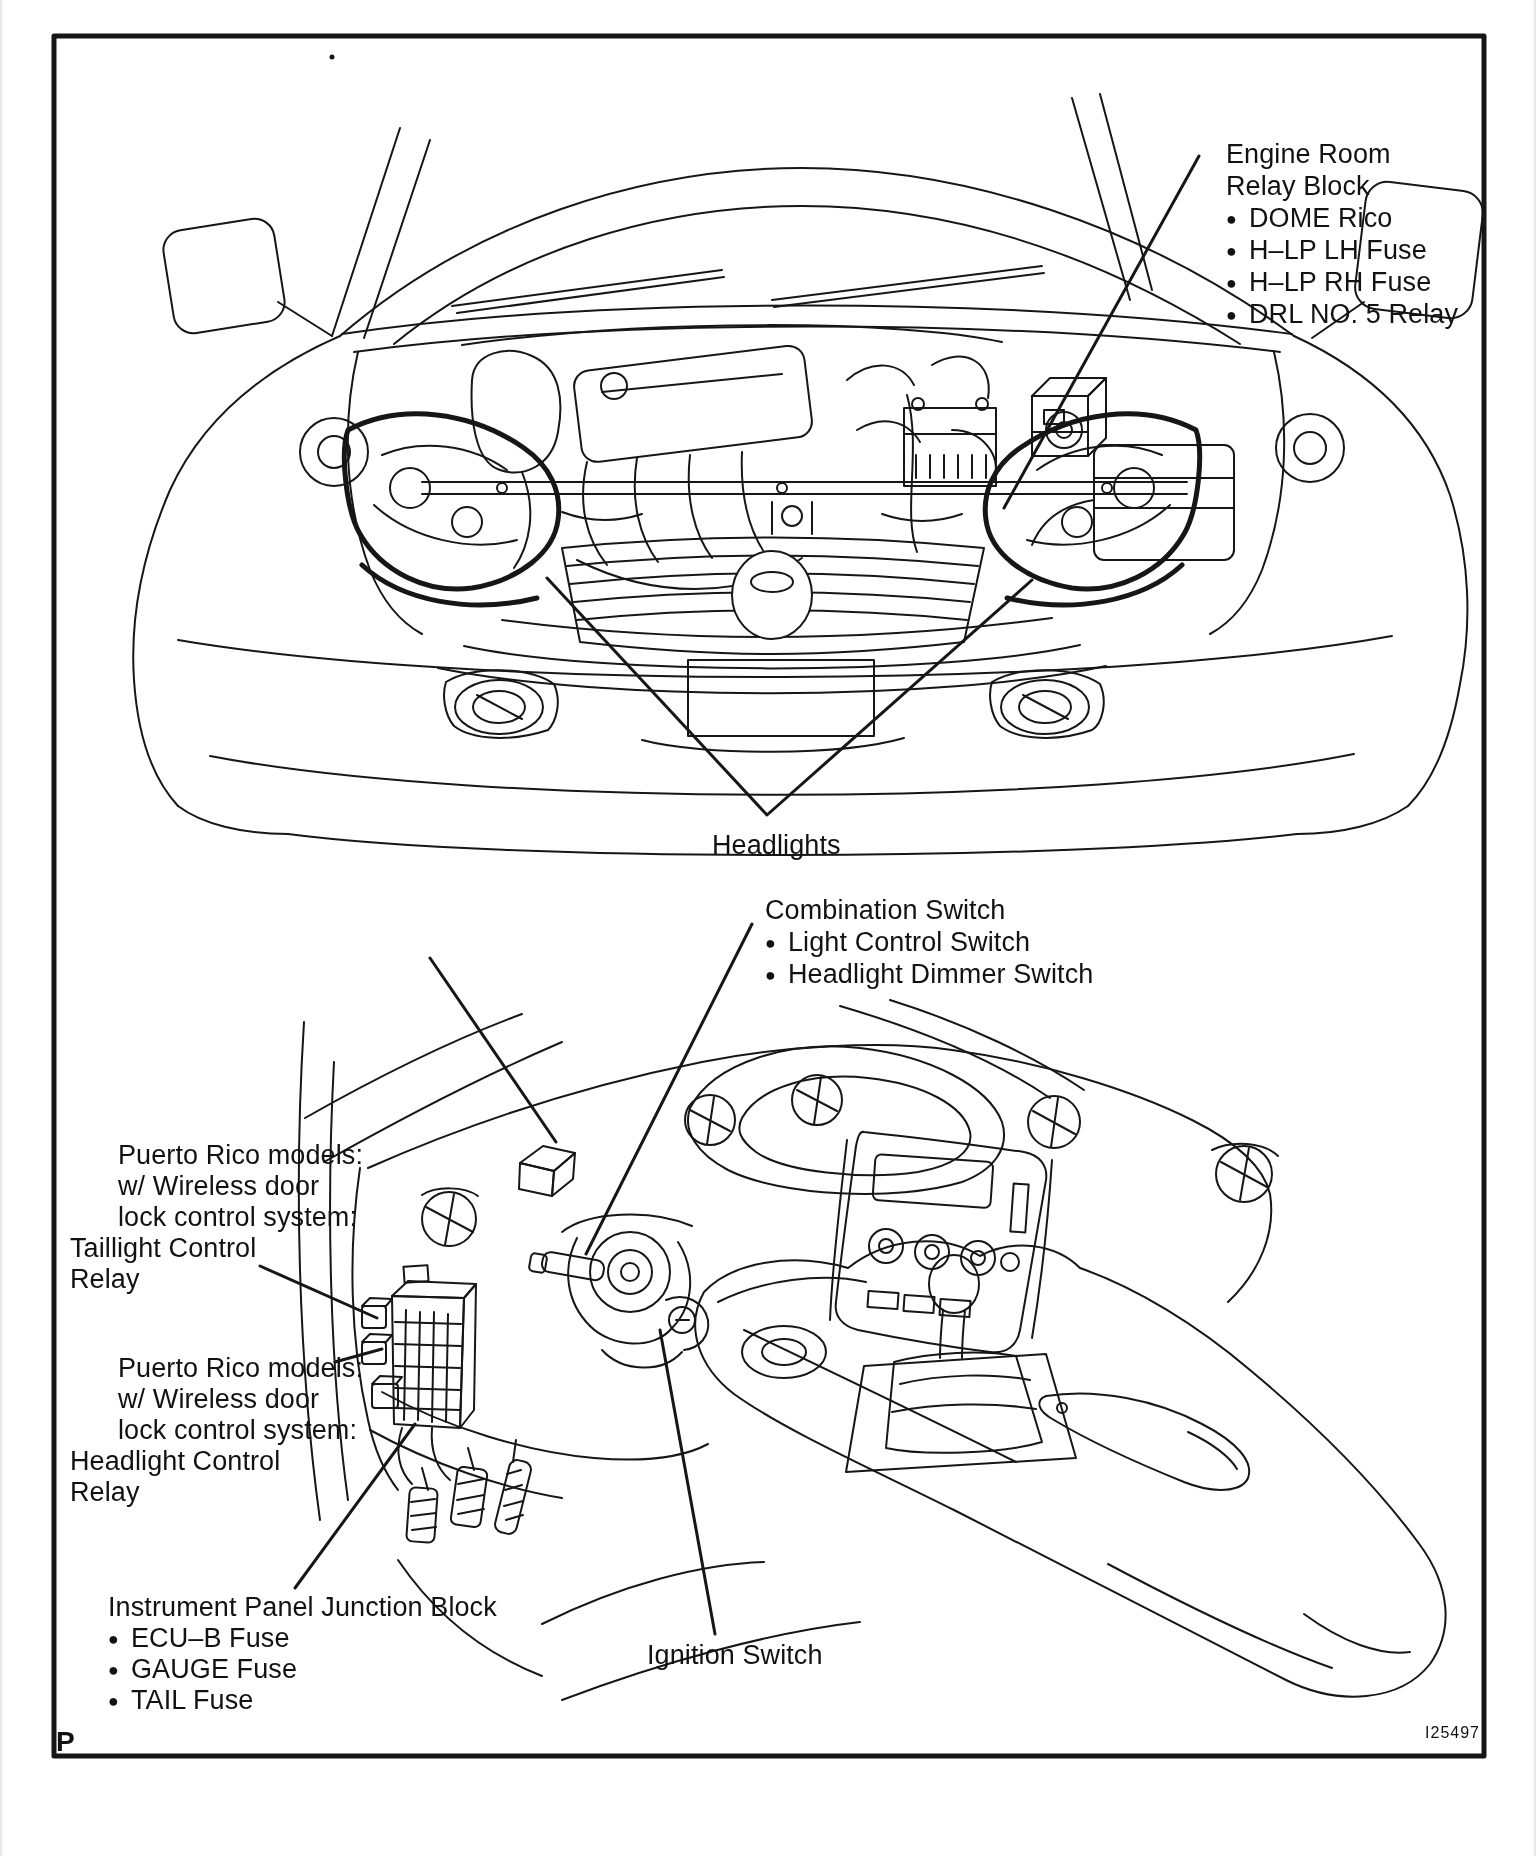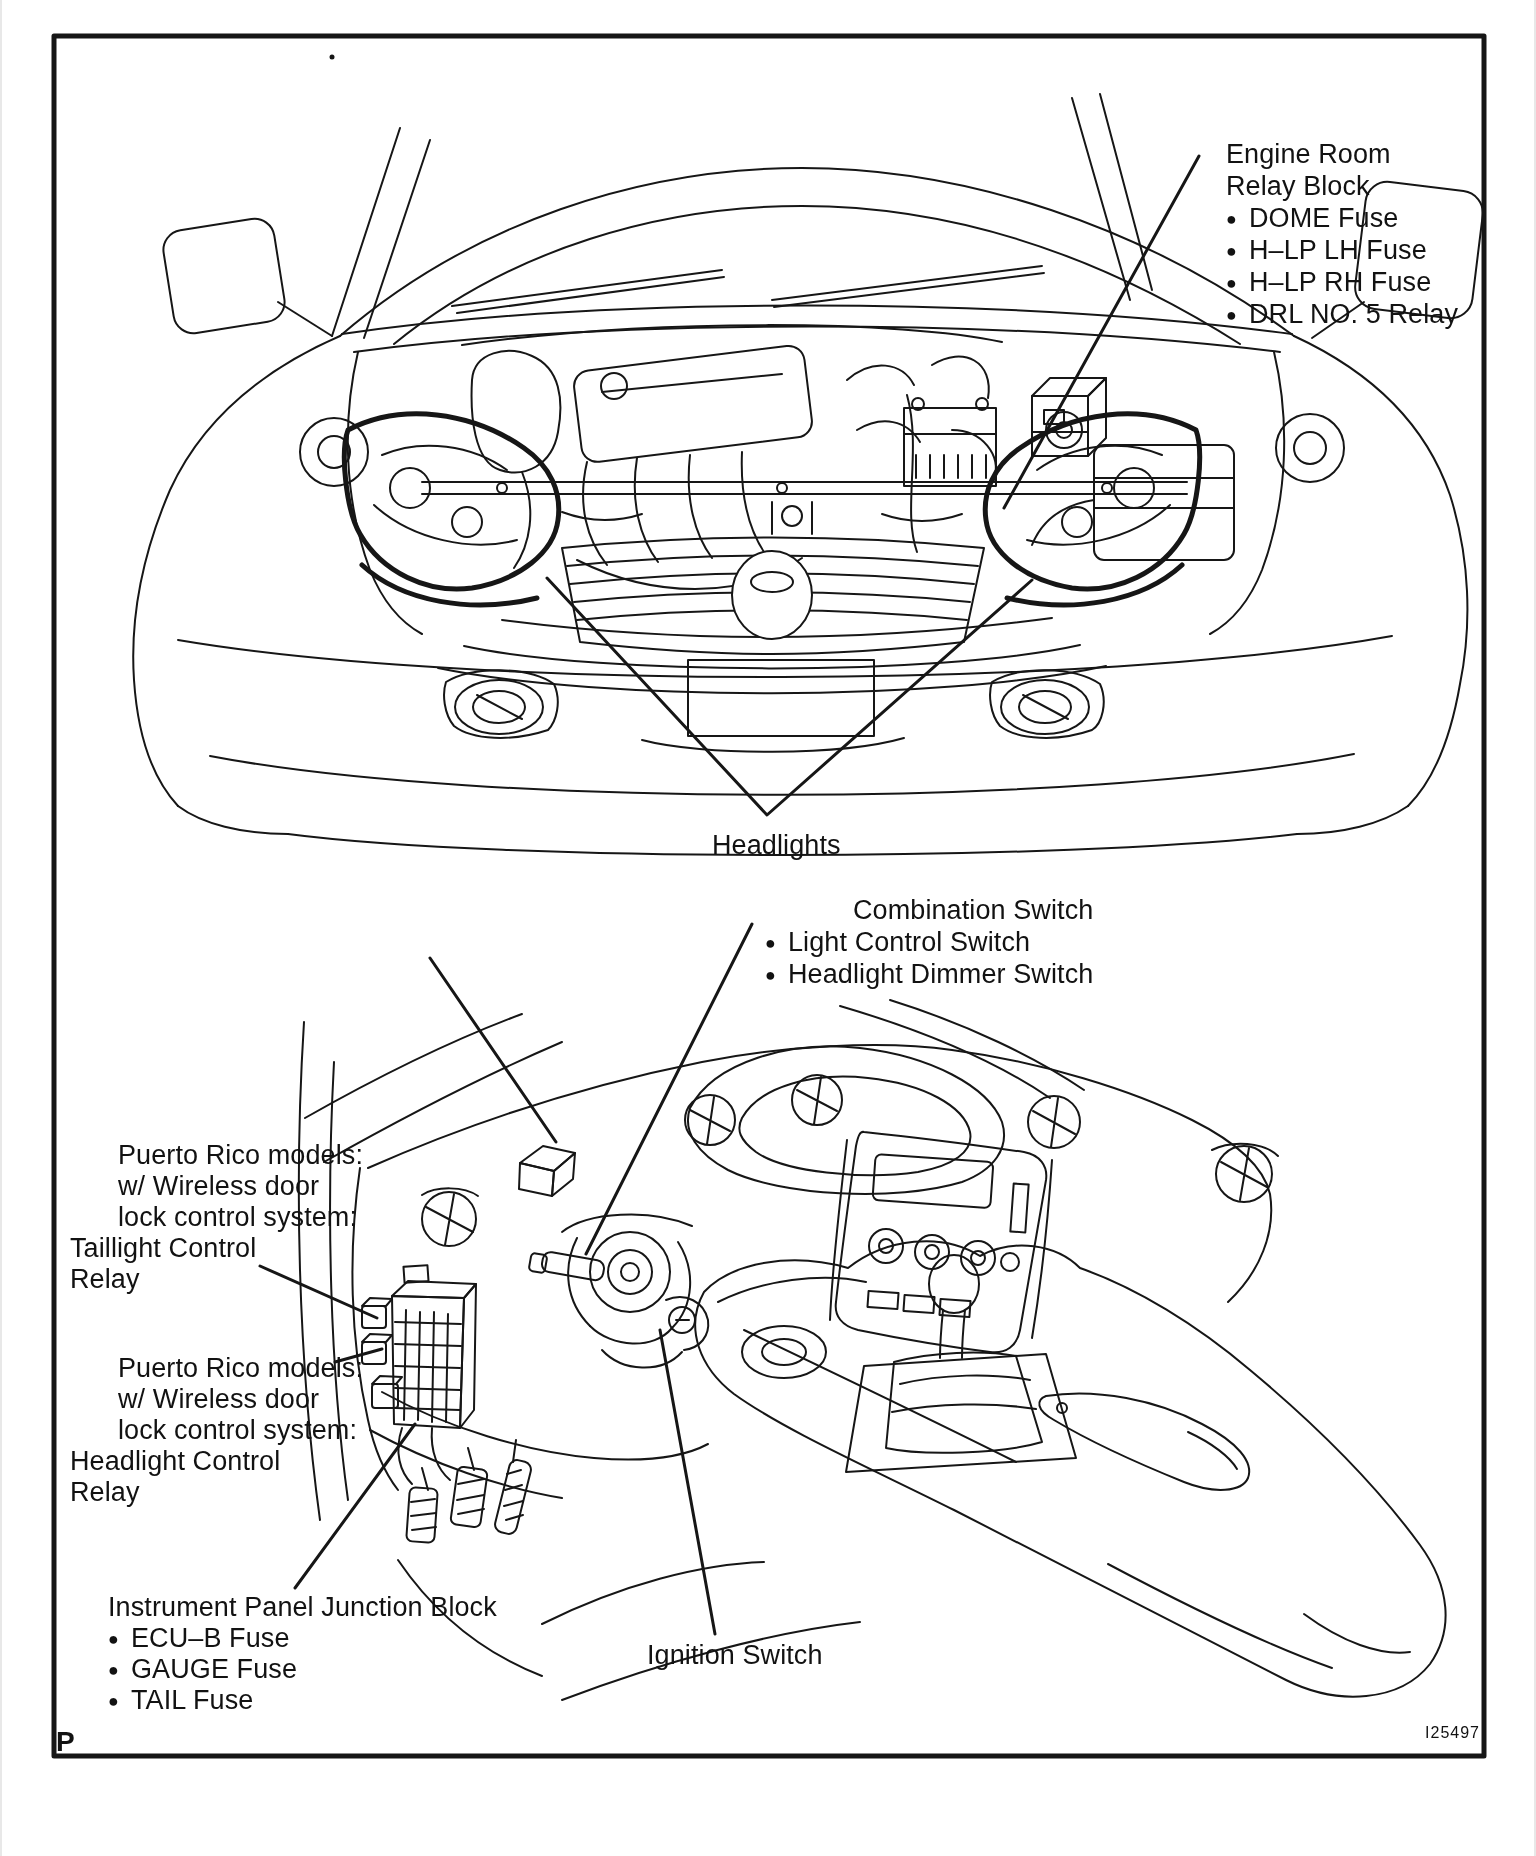--- a/index.html
+++ b/index.html
@@ -309,42 +309,42 @@
       <path d="M293,1588 L413,1424"></path>
       <path d="M658,1330 L713,1634"></path>
     </g>
   </svg>
 
   <div class="label lh32" style="left:1224px; top:138px;">
     <div>Engine Room</div>
     <div>Relay Block</div>
     <div class="brow">
         <span class="bullet">●</span>
-        <span>DOME Fuse</span>
+        <span>DOME Rico</span>
       </div>
     <div class="brow">
         <span class="bullet">●</span>
         <span>H–LP LH Fuse</span>
       </div>
     <div class="brow">
         <span class="bullet">●</span>
         <span>H–LP RH Fuse</span>
       </div>
     <div class="brow">
         <span class="bullet">●</span>
         <span>DRL NO. 5 Relay</span>
       </div>
   </div>
 
   <div class="label" style="left:710px; top:830px;">
     <span>Headlights</span>
   </div>
 
 
-  <div class="label lh32" style="left:763px; top:894px;text-align:right;">
+  <div class="label lh32" style="left:763px; top:894px;">
     <div>Combination Switch</div>
     <div class="brow">
         <span class="bullet">●</span>
         <span>Light Control Switch</span>
       </div>
     <div class="brow">
         <span class="bullet">●</span>
         <span>Headlight Dimmer Switch</span>
       </div>
   </div>

